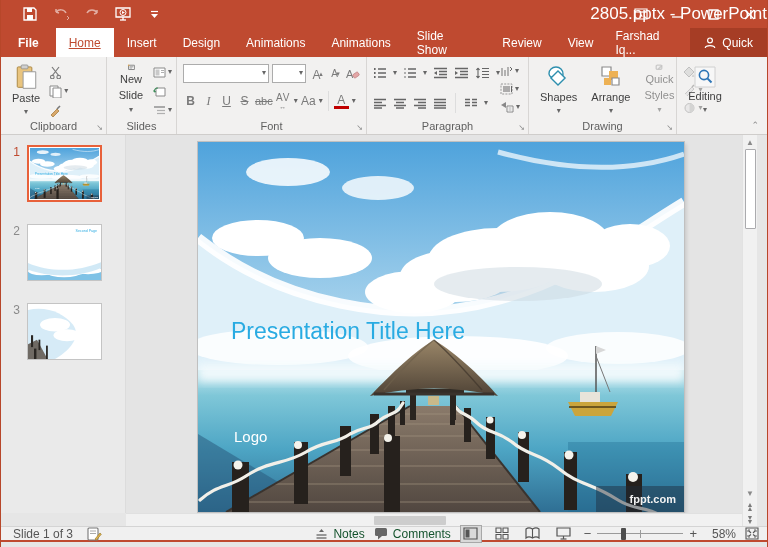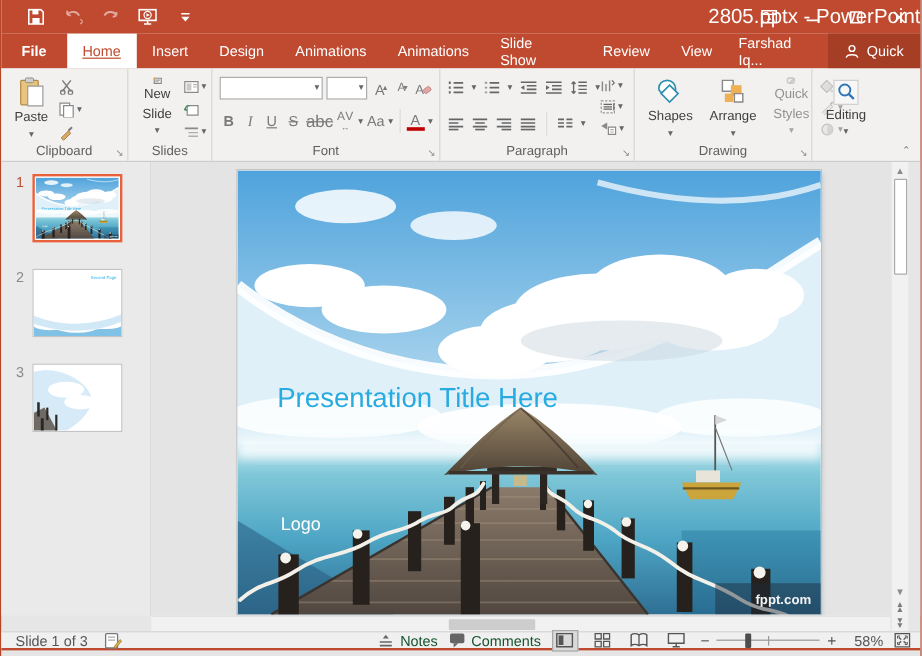--- a/index.html
+++ b/index.html
@@ -449,21 +449,21 @@
               <text x="0" y="11" font-size="11" fill="#7a7a7a" font-family="Liberation Sans, sans-serif">A</text>
               <rect x="7" y="6" width="6" height="4" rx="1" fill="#E3A6A6" stroke="#b77" stroke-width="0.7" transform="rotate(-35 10 8)"></rect>
             </svg>
         </span>
       </div>
       <div class="frow">
         <span class="fbtn bold">B</span>
         <span class="fbtn ital">I</span>
         <span class="fbtn und">U</span>
         <span class="fbtn strike">S</span>
-        <span class="fbtn strike" style="font-size:14px">abc</span>
+        <span class="fbtn strike" style="font-size:11px">abc</span>
         <span class="fbtn">
             <span class="sub" style="font-size:10px">AV</span>
             <span class="sub">↔</span>
           </span>
         <span class="caret">▾</span>
         <span class="fbtn">Aa</span>
         <span class="caret">▾</span>
         <span class="vsep"></span>
         <span class="fbtn" style="border-bottom:3px solid #C00000;height:16px">A</span>
         <span class="caret">▾</span>

